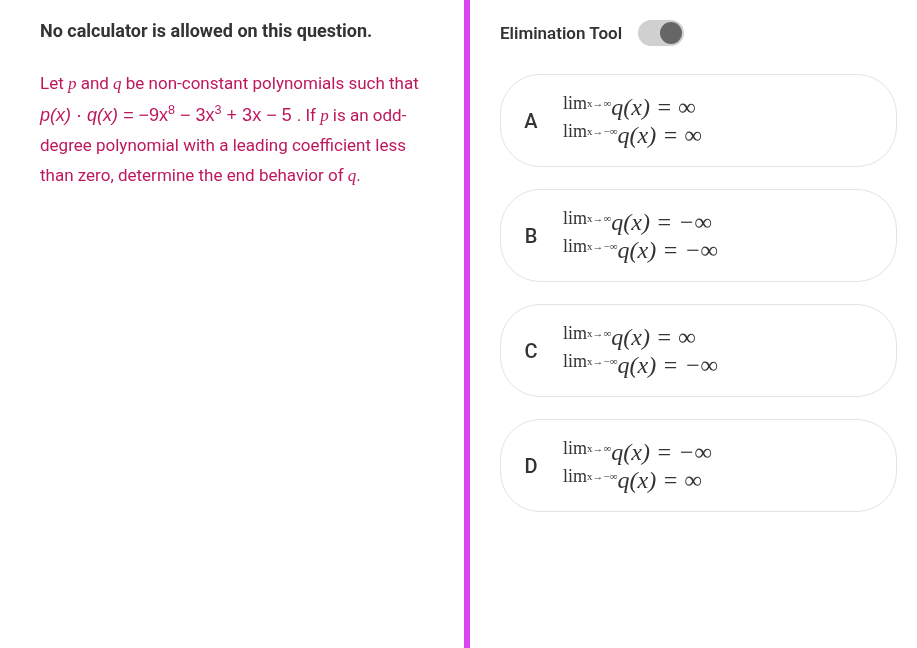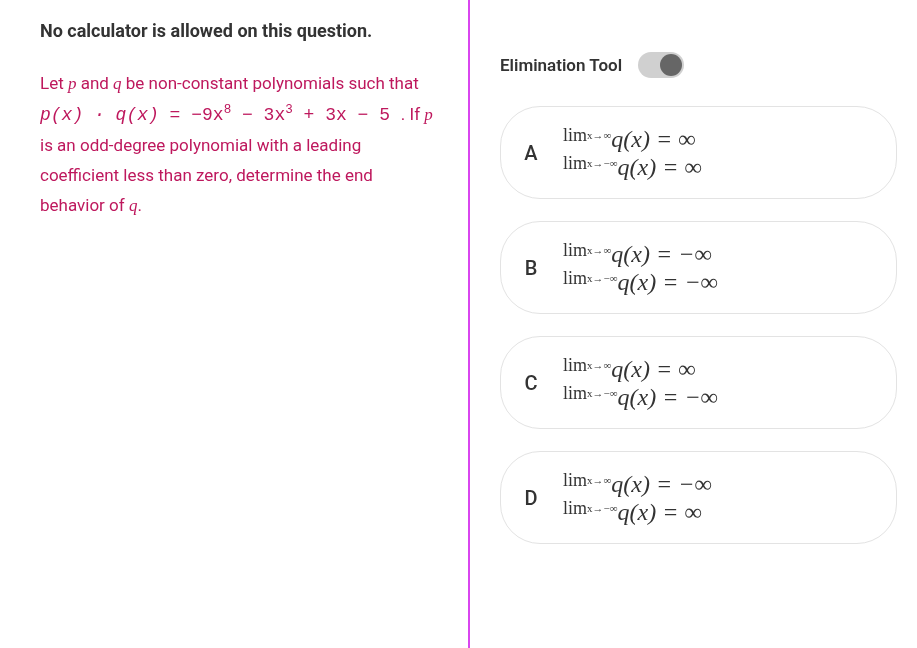--- a/index.html
+++ b/index.html
@@ -11,45 +11,44 @@
     overflow: hidden;
     color: #333;
   }
   .page {
     display: flex;
     height: 100%;
   }
   .left-col {
     width: 470px;
     padding: 20px 30px 20px 40px;
-    border-right: 2px solid #d946ef;
+    border-right: 6px solid #d946ef;
   }
   .right-col {
     flex: 1;
     padding: 20px 20px 20px 30px;
   }
   .no-calc {
     font-size: 18px;
     font-weight: 700;
     color: #333;
     margin-bottom: 28px;
   }
   .prompt {
     font-size: 17px;
     line-height: 1.75;
     color: #be185d;
   }
   .prompt .it { font-style: italic; font-family: 'Times New Roman', serif; }
-  .math { font-family: Liberation Mono, monospace; font-size: 18px; }
+  .math { font-family: Liberation Sans, sans-serif; font-size: 18px; }
   .elim-row {
     display: flex;
     align-items: center;
     gap: 16px;
     margin-bottom: 28px;
-    margin-top: 32px;
   }
   .elim-label {
     font-size: 17px;
     font-weight: 600;
     color: #333;
   }
   .toggle {
     width: 46px;
     height: 26px;
     background: #d0d0d0;

